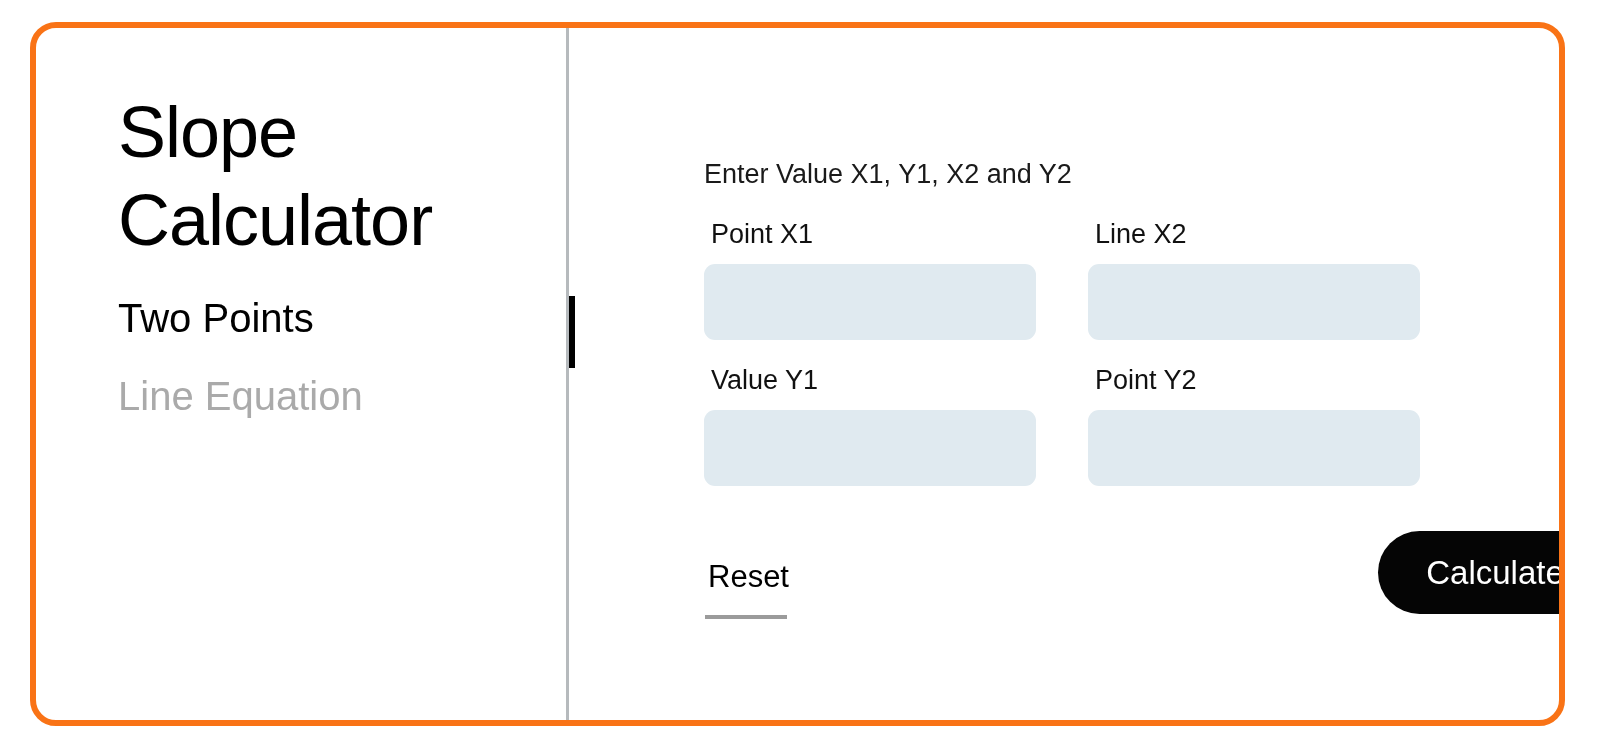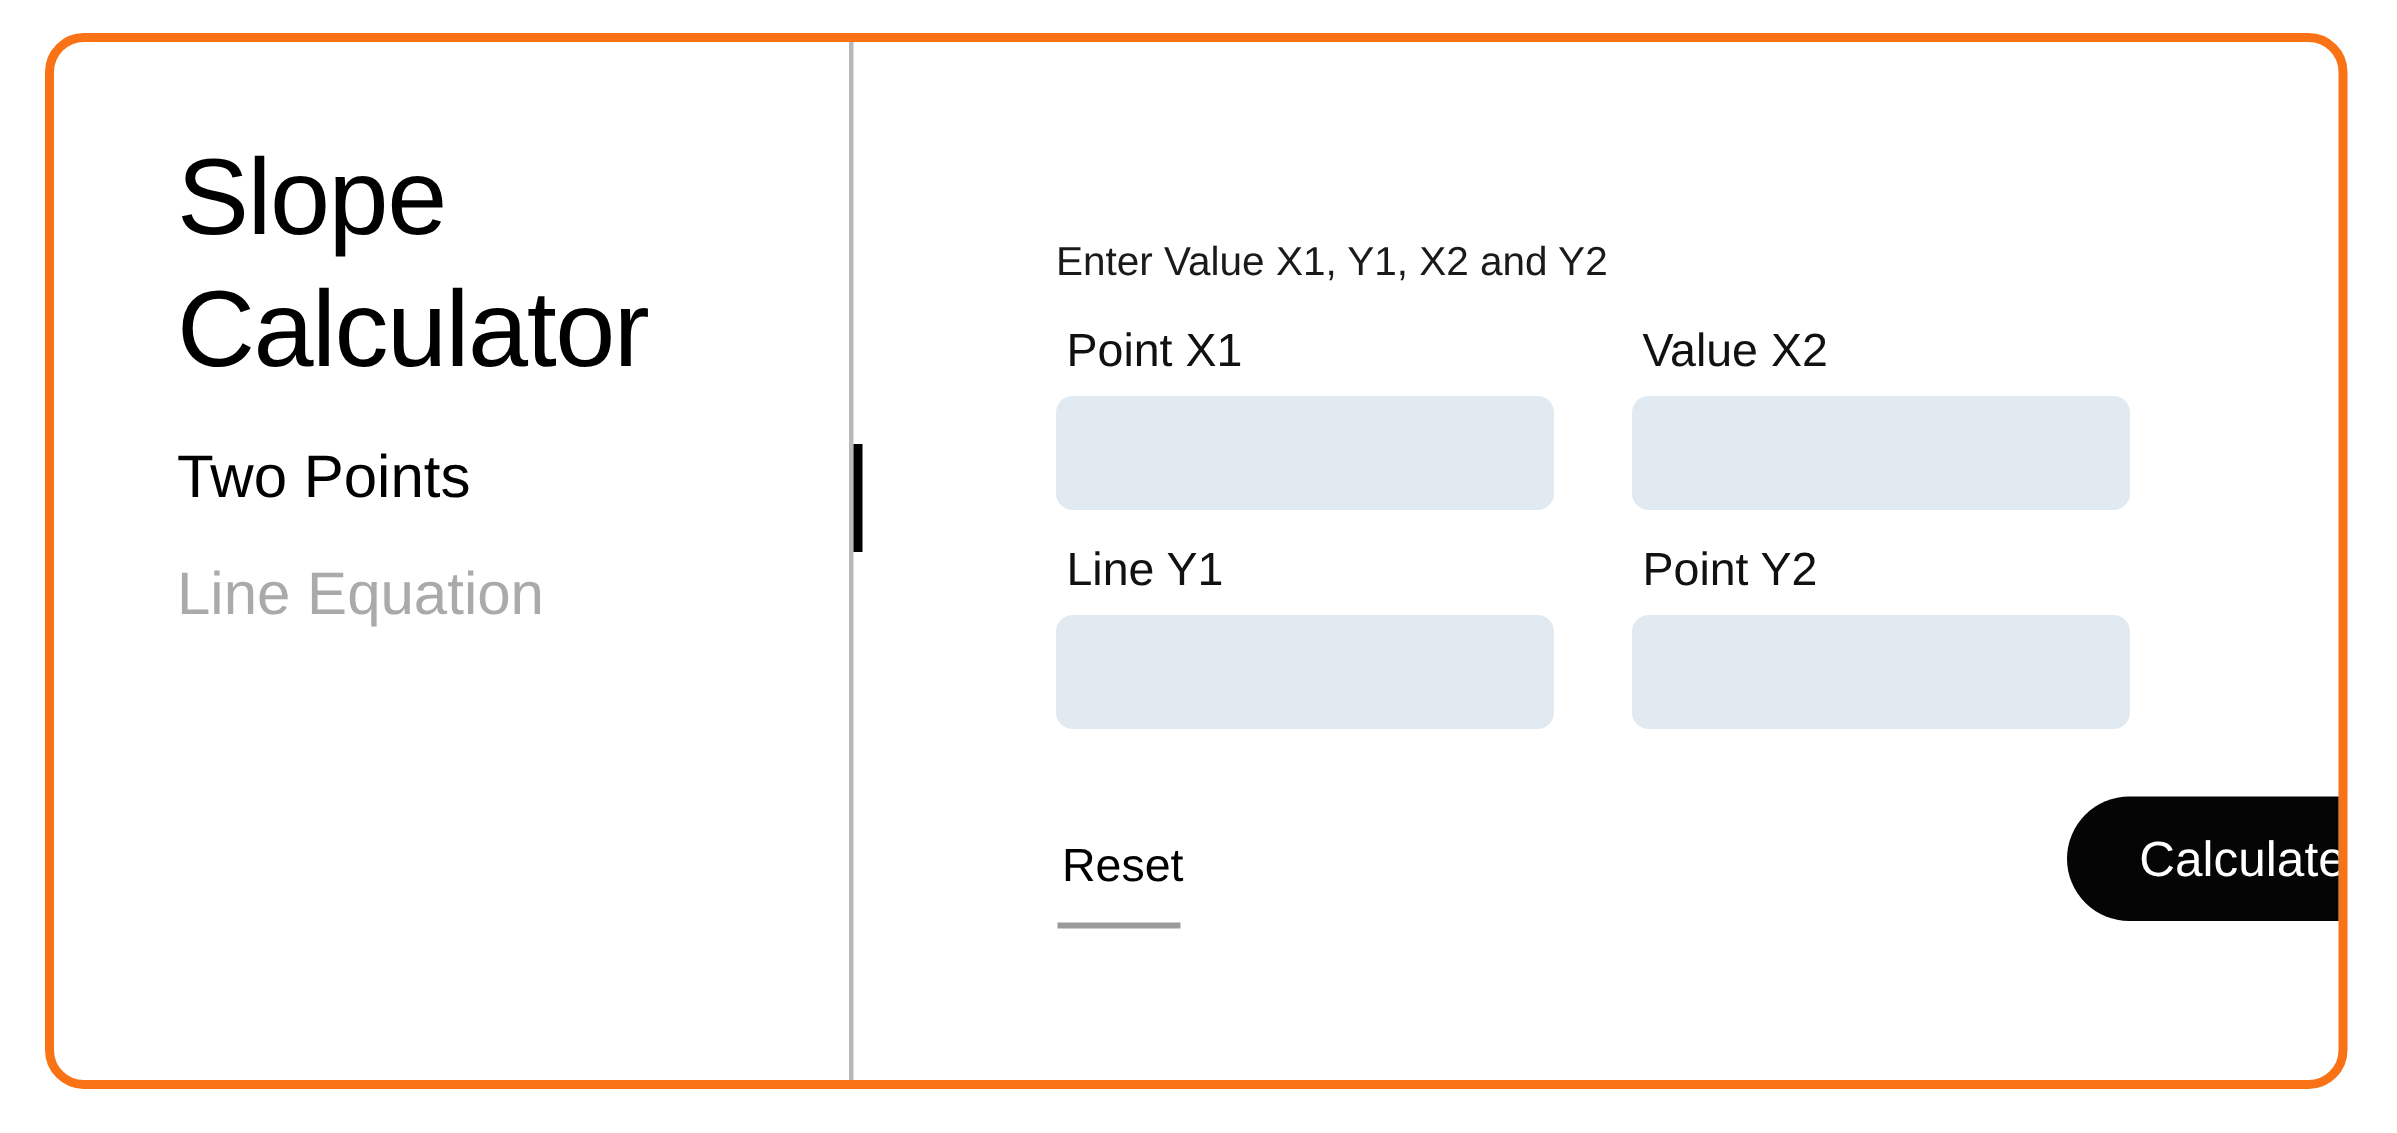--- a/index.html
+++ b/index.html
@@ -116,21 +116,21 @@
     display: flex;
     gap: 52px;
     margin-bottom: 24px;
   }
 
   .field {
     width: 332px;
   }
 
   .field-label {
-    font-size: 31px;
+    font-size: 27px;
     line-height: 32px;
     color: #111111;
     margin: 0 0 14px 7px;
     white-space: nowrap;
   }
 
   .field-input {
     display: block;
     box-sizing: border-box;
     width: 332px;
@@ -217,28 +217,28 @@
     <div class="form-intro">Enter Value X1, Y1, X2 and Y2</div>
 
     <div class="field-grid">
 
       <div class="field-row">
         <div class="field">
           <div class="field-label">Point X1</div>
           <input class="field-input" type="text" placeholder="" style="">
         </div>
         <div class="field">
-          <div class="field-label">Value X2</div>
+          <div class="field-label">Line X2</div>
           <input class="field-input" type="text" placeholder="" style="">
         </div>
       </div>
 
       <div class="field-row">
         <div class="field">
-          <div class="field-label">Line Y1</div>
+          <div class="field-label">Value Y1</div>
           <input class="field-input" type="text" placeholder="" style="">
         </div>
         <div class="field">
           <div class="field-label">Point Y2</div>
           <input class="field-input" type="text" placeholder="" style="">
         </div>
       </div>
 
     </div>
 

